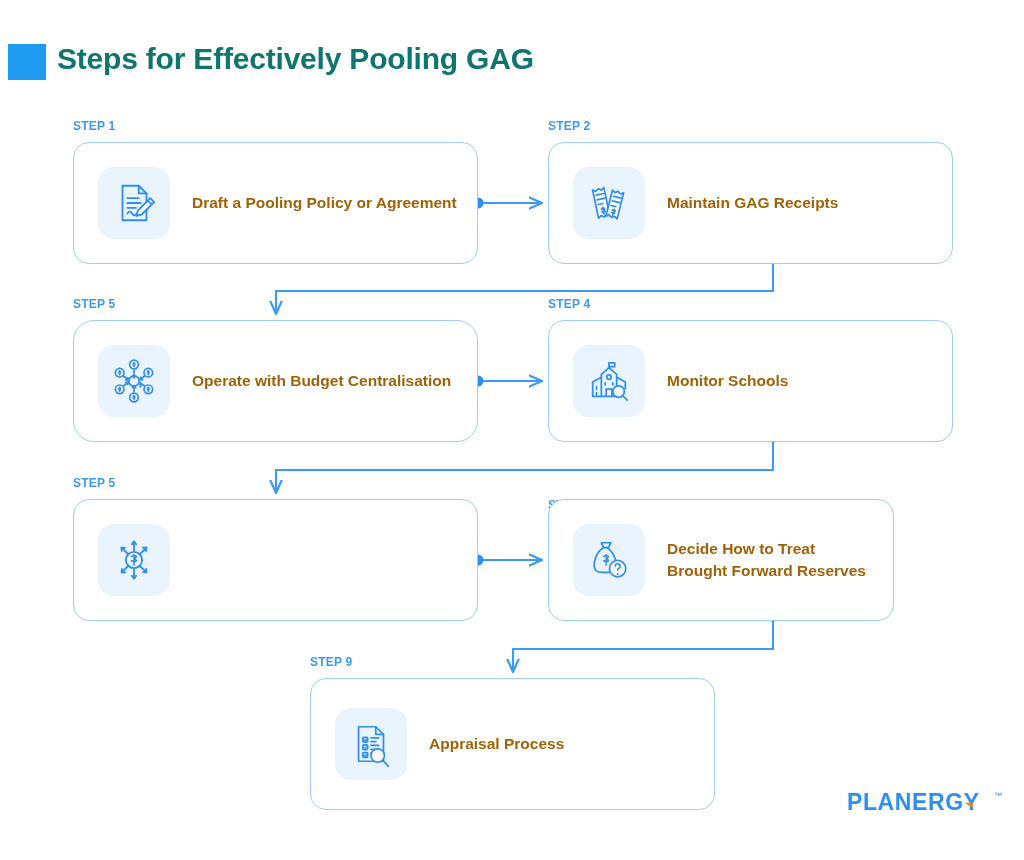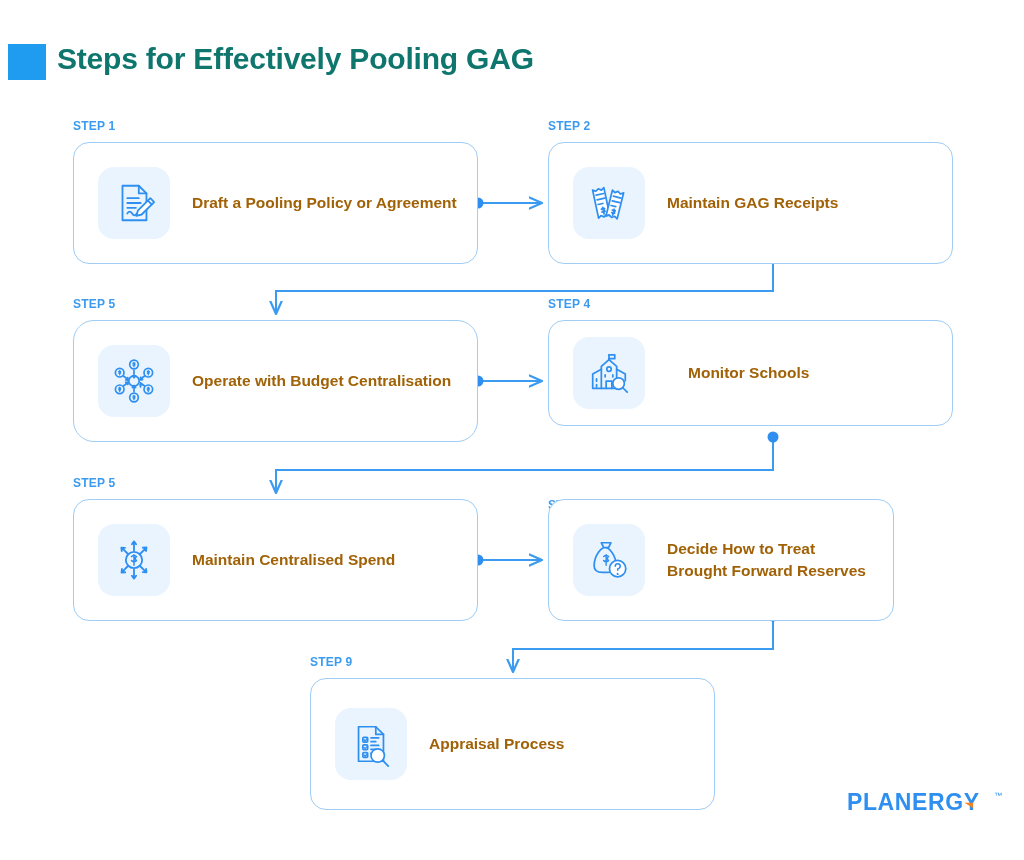--- a/index.html
+++ b/index.html
@@ -145,21 +145,21 @@
             <path d="M9.7 13.6 v4.3 M8.7 14.5 q1-.8 2 0 q-1 .8 0 1.6 q-1 .8-2 0"></path>
           </g>
         </svg>
       </div>
       <div class="card-title">Operate with Budget Centralisation</div>
     </div>
   </div>
 
   <div class="step">
     <div class="step-label" style="left:548px;top:297px;">STEP 4</div>
-    <div class="card" style="left:548px;top:320px;width:405px;height:106px;gap:21px;">
+    <div class="card" style="left:548px;top:320px;width:405px;height:122px;">
       <div class="icon-tile">
         <svg width="46" height="46" viewBox="0 0 48 48" fill="none" stroke="#2f8ff0" stroke-width="1.8" stroke-linecap="round" stroke-linejoin="round">
           <path d="M24 5 v5"></path>
           <path d="M24 5 h6 v4 h-6"></path>
           <path d="M24 10 l-8 7 v23 h16 V17 Z"></path>
           <circle cx="24" cy="20" r="2.3"></circle>
           <path d="M21 40 v-7.5 h6 V40"></path>
           <path d="M16 20 L7 25 v15 h9"></path>
           <path d="M32 20 l9 5 v7"></path>
           <path d="M11 30 v2.5 M11 36 v2.5"></path>
@@ -180,21 +180,20 @@
           <circle cx="24" cy="24" r="8.5"></circle>
           <path d="M24 18.5 v11 M21.4 20.4 q2.6-2.1 5.2 0 q-2.6 2.1 0 4.2 q-2.6 2.1-5.2 0" stroke-width="1.6"></path>
           <path d="M24 14 V5 M21.8 7.6 L24 4.6 l2.2 3"></path>
           <path d="M24 34 v9 M21.8 40.4 L24 43.4 l2.2-3"></path>
           <path d="M30 18 l6.4-6.4 M33.2 11.2 l3.8-.4 -.4 3.8"></path>
           <path d="M18 30 l-6.4 6.4 M14.8 36.8 l-3.8 .4 .4-3.8"></path>
           <path d="M30 30 l6.4 6.4 M36.6 33.2 l.4 3.8 -3.8-.4"></path>
           <path d="M18 18 L11.6 11.6 M11.2 14.8 l-.4-3.8 3.8 .4"></path>
         </svg>
       </div>
-      <div class="card-title">Maintain Centralised Spend</div>
     </div>
   </div>
 
   <div class="step">
     <div class="step-label" style="left:548px;top:476px;margin-top:22px;">STEP 6</div>
     <div class="card" style="left:548px;top:499px;width:346px;height:122px;">
       <div class="icon-tile">
         <svg width="46" height="46" viewBox="0 0 48 48" fill="none" stroke="#2f8ff0" stroke-width="1.8" stroke-linecap="round" stroke-linejoin="round">
           <path d="M16 6 h10 l-2.5 5 h-5 Z"></path>
           <path d="M18.5 11 q-3 1.5 -5.5 5 q-4.5 6.5 -4.5 14 q0 7 8.5 7 h6 q8.5 0 8.5 -7 q0 -7.5 -4.5 -14 q-2.5 -3.5 -5.5 -5"></path>

